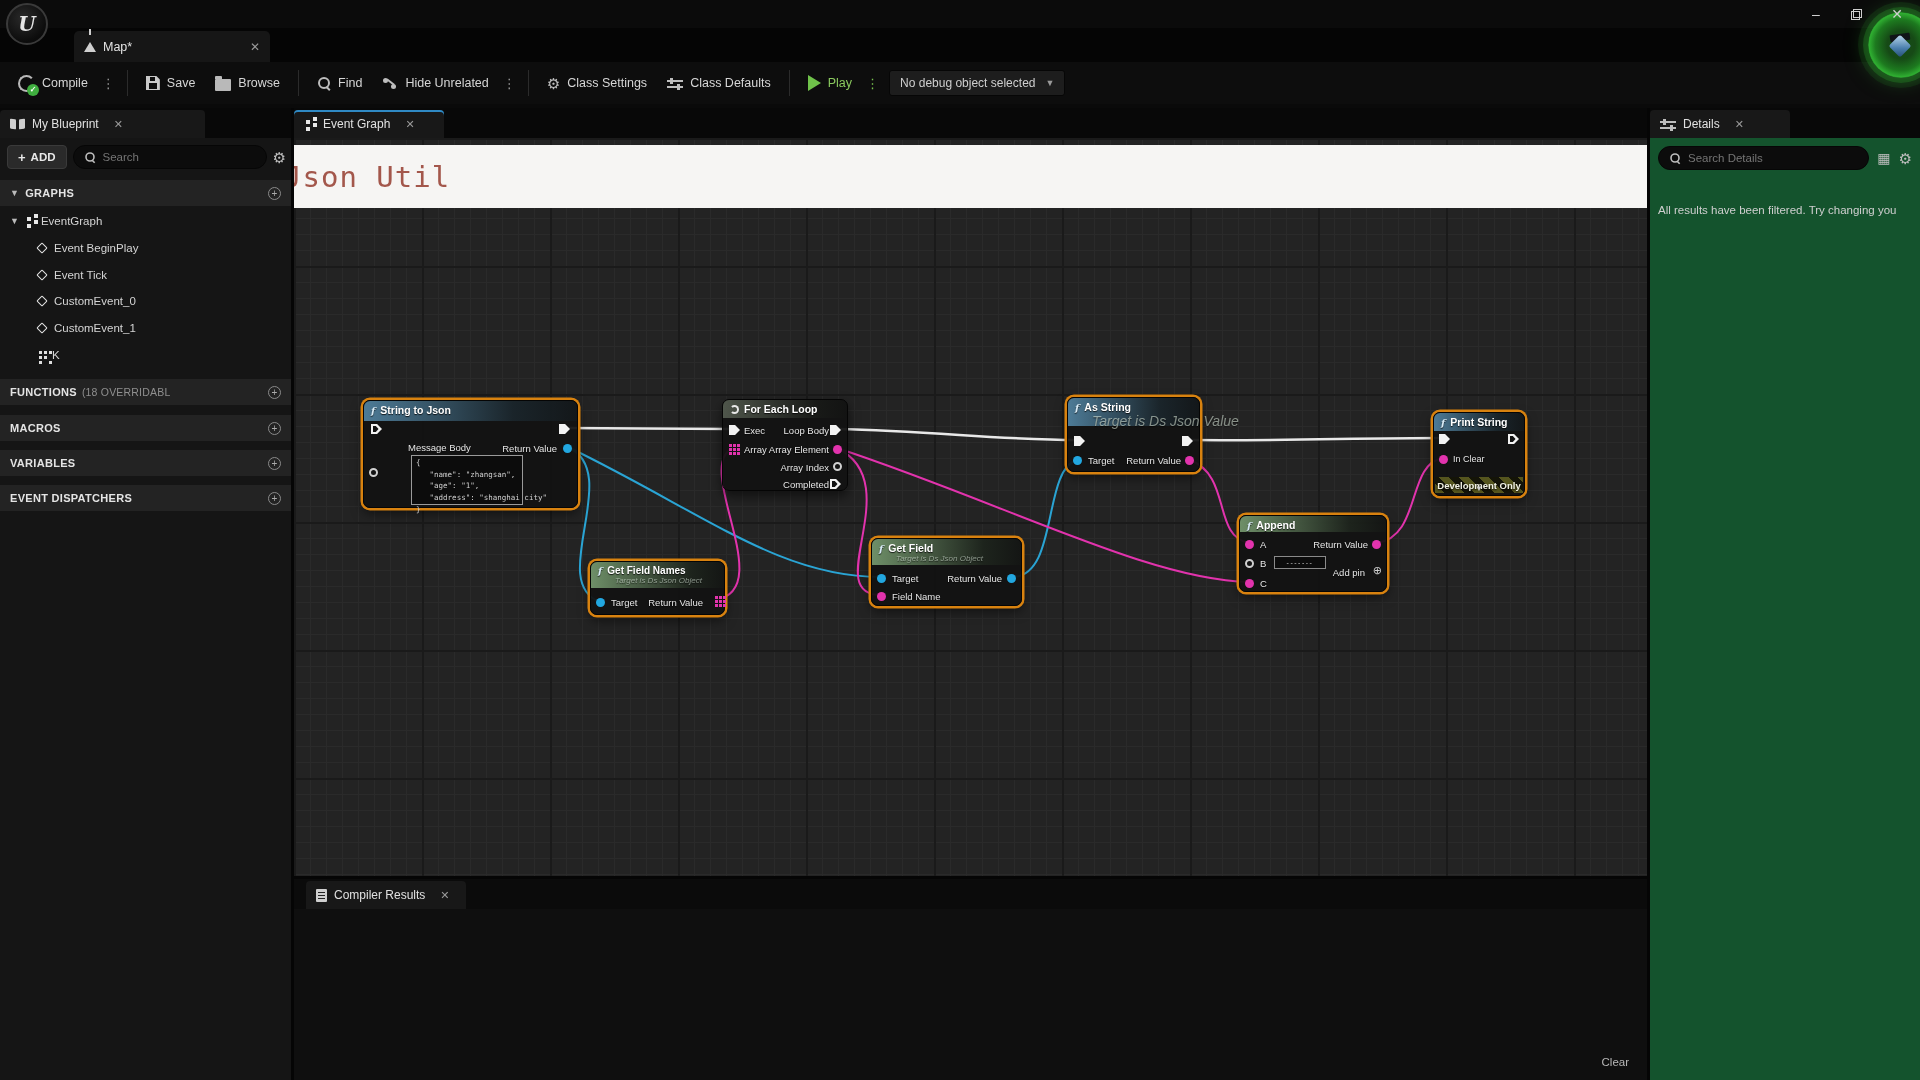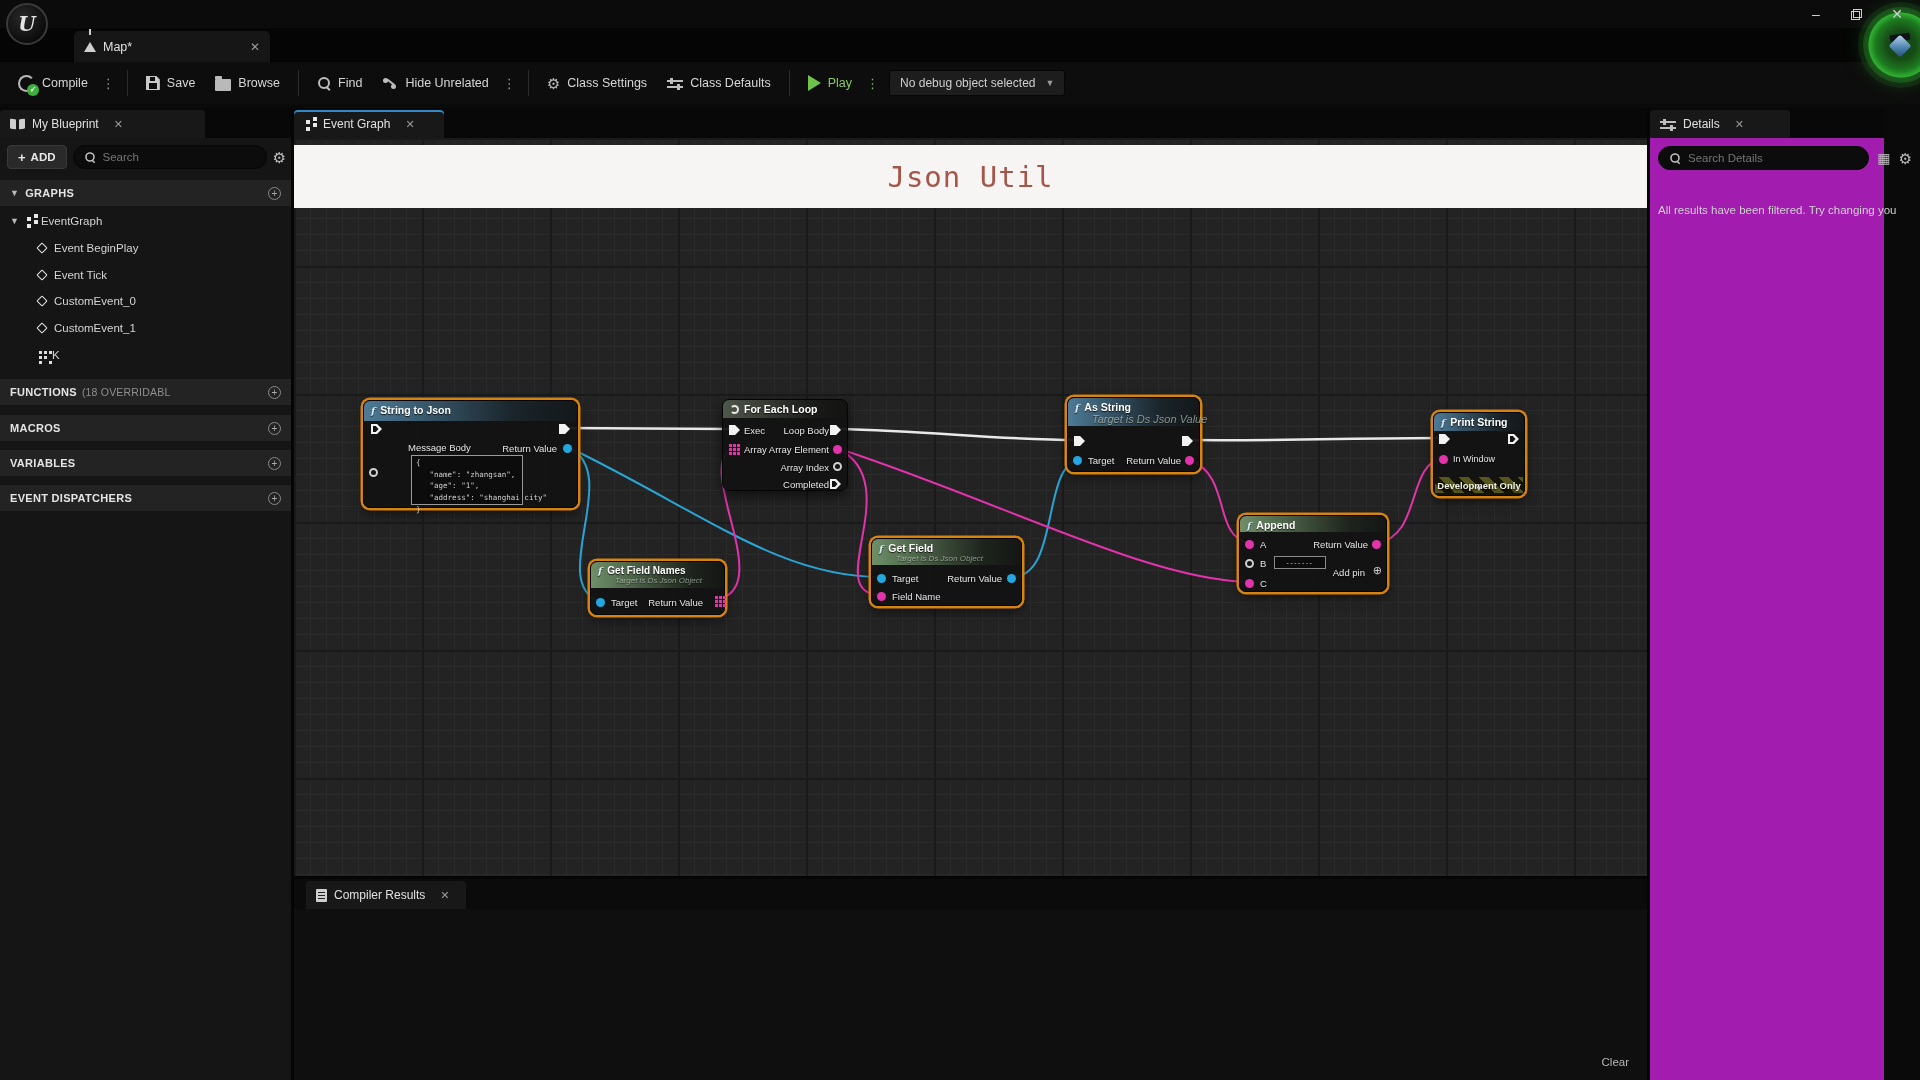--- a/index.html
+++ b/index.html
@@ -111,34 +111,34 @@
 
   
   #graphpanel{position:absolute;left:294px;top:108px;width:1353px;height:768px;background:#101010}
   #gcanvas{position:absolute;left:0;top:30px;width:1353px;height:738px;overflow:hidden;
     background-color:#232323;
     background-image:
       linear-gradient(#1a1a1a 2px,transparent 2px),linear-gradient(90deg,#1a1a1a 2px,transparent 2px),
       linear-gradient(#2a2a2a 1px,transparent 1px),linear-gradient(90deg,#2a2a2a 1px,transparent 1px);
     background-size:128px 128px,128px 128px,16px 16px,16px 16px}
   #comment{position:absolute;left:-10px;top:7px;width:1373px;height:63px;background:#f6f5f3;z-index:1;
-    display:flex;align-items:center;justify-content:center}
+    display:flex;align-items:center;justify-content:flex-start}
   #comment .ctitle{font:29px "DejaVu Sans Mono",monospace;color:#a3574b;letter-spacing:1px}
   #watermark{position:absolute;right:16px;top:656px;font-size:53px;font-weight:800;color:#3b3b3b;
     letter-spacing:1px;z-index:0;font-family:"Liberation Sans",sans-serif}
   #wires{position:absolute;left:0;top:0;z-index:1}
 
   
   .node{position:absolute;background:rgba(18,18,18,.94);border:1px solid #050505;border-radius:7px;z-index:2;
     box-shadow:0 5px 12px rgba(0,0,0,.55)}
   .node.sel{box-shadow:0 0 0 2.5px #d8820f,0 5px 12px rgba(0,0,0,.55)}
   .nhead{border-radius:6px 6px 0 0;padding:3px 7px 2px;display:flex;flex-direction:column;gap:0}
   .nhead .trow{display:flex;align-items:center;gap:5px;font-size:10.5px;font-weight:bold;color:#fff;
     text-shadow:0 1px 1px rgba(0,0,0,.8);white-space:nowrap}
-  .nhead .sub{font-size:11px;font-style:italic;color:rgba(225,240,225,.55);padding-left:17px;white-space:nowrap;
+  .nhead .sub{font-size:14px;font-style:italic;color:rgba(225,240,225,.55);padding-left:17px;white-space:nowrap;
     text-shadow:0 1px 1px rgba(0,0,0,.6)}
   .hd-blue{background:linear-gradient(90deg,#4d7b97,#28465757 70%,rgba(20,40,52,.2))}
   .hd-green{background:linear-gradient(90deg,#6e8f68,rgba(42,56,40,.45) 75%,rgba(25,32,24,.2))}
   .hd-gray{background:linear-gradient(90deg,#4f564b,rgba(32,36,30,.4) 75%,rgba(18,20,17,.2))}
   .fic{font:italic bold 10px "DejaVu Serif",serif;color:#d9ecf7}
   .loopic{width:9px;height:9px;border:2px solid #e8e8e8;border-radius:50%;border-left-color:transparent}
   .plab{position:absolute;font-size:9.5px;color:#e6e6e6;white-space:nowrap;text-shadow:0 1px 1px rgba(0,0,0,.7)}
   .plab.r{transform:translateX(-100%)}
   .ex{position:absolute;width:11px;height:10px;clip-path:polygon(0 0,55% 0,100% 50%,55% 100%,0 100%);background:#f2f2f2}
   .ex i{position:absolute;left:1.5px;top:2px;width:6px;height:6px;background:#121212;
@@ -154,21 +154,21 @@
     font:7.5px/1.55 "DejaVu Sans Mono",monospace;white-space:pre;padding:1px 4px;z-index:3}
   .bbox{position:absolute;border:1px solid #8a8a8a;background:rgba(8,8,8,.6);color:#cfcfcf;
     font-size:7px;letter-spacing:1.5px;line-height:11px;text-align:center}
   .devbanner{position:absolute;left:1px;right:1px;height:16px;display:flex;align-items:center;justify-content:center;
     background:repeating-linear-gradient(45deg,#55551e 0 7px,#141408 7px 14px);
     color:#f2f2e4;font-size:9.5px;font-weight:bold;text-shadow:0 1px 2px #000}
   .nchev{position:absolute;left:0;right:0;text-align:center;color:#cfcfcf;font-size:8px}
   .addpin{position:absolute;font-size:11px;color:#cfcfcf}
 
   
-  #rightpanel{position:absolute;left:1650px;top:108px;width:234px;height:972px;background:#a21caf}
+  #rightpanel{position:absolute;left:1650px;top:108px;width:270px;height:972px;background:#14532d}
   #detsearchrow{position:absolute;left:0;top:36px;width:270px;height:28px;display:flex;align-items:center;gap:8px;padding:0 8px}
   #detmsg{position:absolute;left:8px;top:96px;width:262px;font-size:11.5px;color:#cfcfcf;white-space:nowrap;overflow:hidden}
   .ic-grid{font-size:14px;color:#bdbdbd;line-height:1}
 
   
   #bottompanel{position:absolute;left:294px;top:879px;width:1353px;height:201px;background:#0f0f0f}
   #complog{position:absolute;left:14px;top:40px;display:flex;align-items:center;gap:9px;
     font:12px "DejaVu Sans Mono",monospace;color:#c9c9c9}
   #complog .dot{width:5px;height:5px;border-radius:50%;background:#7fb6d9}
   #clearbtn{position:absolute;right:18px;bottom:12px;font-size:11.5px;color:#b8b8b8}
@@ -424,21 +424,21 @@
         <div class="trow">
             <span class="fic">f</span>
           <span>Print String</span>
           </div>
       </div>
       <span class="ex" style="left:5px;top:21px"></span>
       <span class="ex" style="right:5px;top:21px">
           <i></i>
         </span>
       <span class="pin c-pink" style="left:5px;top:42px"></span>
-      <div class="plab" style="left:19px;top:41px;font-size:9px">In Window</div>
+      <div class="plab" style="left:19px;top:41px;font-size:9px">In Clear</div>
       <div class="devbanner" style="top:64px">Development Only</div>
       <div class="nchev" style="bottom:2px">▼</div>
     </div>
 
     <div class="node sel" style="left:296px;top:423px;width:135px;height:54px">
       <div class="nhead hd-green" style="height:26px">
         <div class="trow" style="font-size:10px">
             <span class="fic">f</span>
           <span>Get Field Names</span>
           </div>

